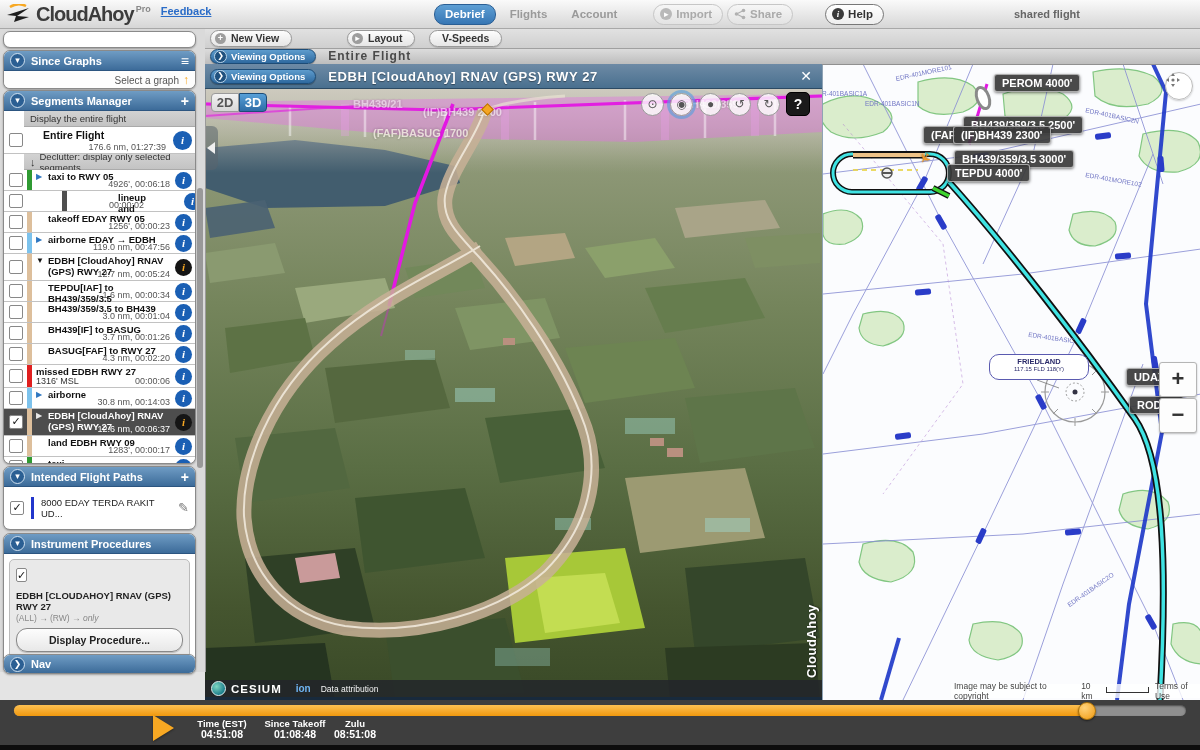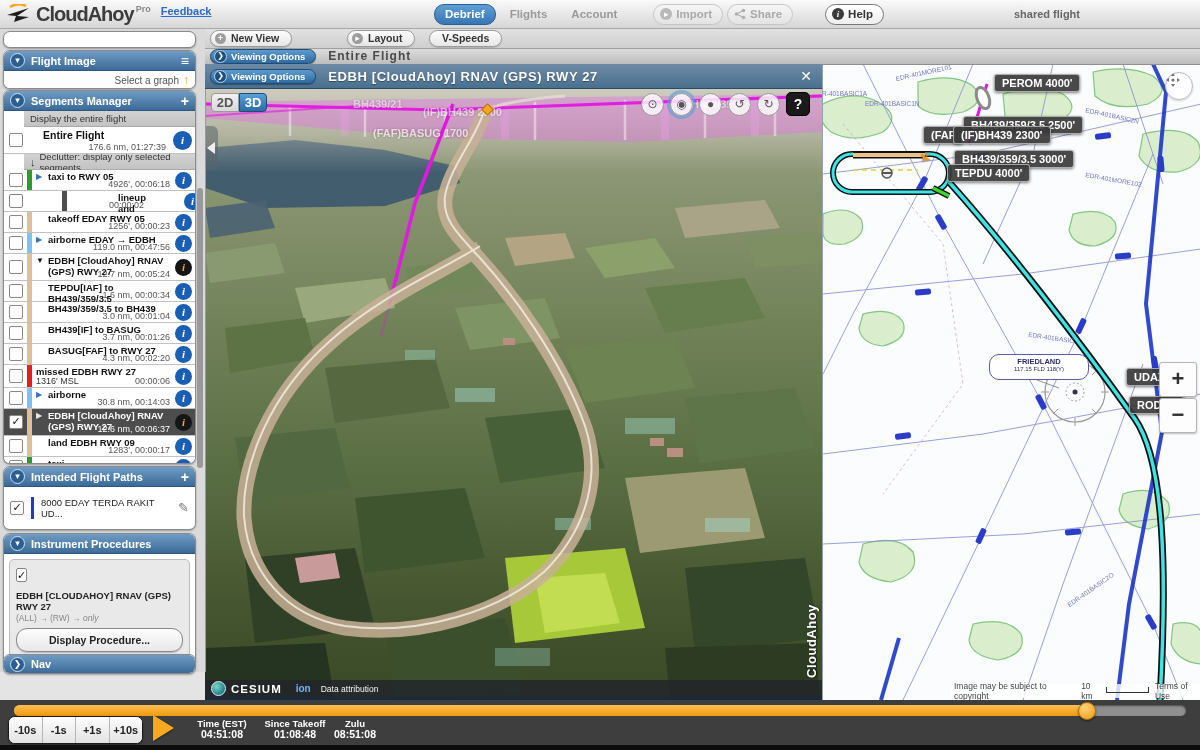--- a/index.html
+++ b/index.html
@@ -220,21 +220,21 @@
     </span>
   </div>
 
   <div class="sidebar">
 
     <div class="panel" style="top:3px;height:15px;"></div>
 
     <div class="panel" style="top:22px;height:37px;">
       <div class="hdr">
         <span class="chev">▾</span>
-        <span>Flight Image</span>
+        <span>Since Graphs</span>
         <span class="hdr-action">≡</span>
       </div>
       <div style="height:18px;display:flex;align-items:center;justify-content:flex-end;padding:0 6px;gap:4px;background:#fdfdfd;">
         <span style="font-size:10px;color:#555;">Select a graph</span>
         <span style="color:#f7a823;font-weight:bold;font-size:12px;">↑</span>
       </div>
     </div>
 
     <div class="panel" style="top:62px;height:372px;">
       <div class="hdr">
@@ -725,26 +725,20 @@
       <span>Terms of Use</span>
     </div>
   </div>
 
 
   <div class="playbar">
     <div class="slider">
       <div class="sfill" id="progress-fill" style="width: 91.5%;"></div>
       <div class="sknob" id="progress-knob" style="left: calc(91.5% - 8px);"></div>
     </div>
-    <div class="pbgroup">
-      <span class="pbtn">-10s</span>
-      <span class="pbtn">-1s</span>
-      <span class="pbtn">+1s</span>
-      <span class="pbtn">+10s</span>
-    </div>
     <div class="playtri"></div>
     <div class="tblock" style="left:185px;width:74px;">
       <div class="tlab">Time (EST)</div>
       <div class="tval">04:51:08</div>
     </div>
     <div class="tblock" style="left:255px;width:80px;">
       <div class="tlab">Since Takeoff</div>
       <div class="tval">01:08:48</div>
     </div>
     <div class="tblock" style="left:325px;width:60px;">

